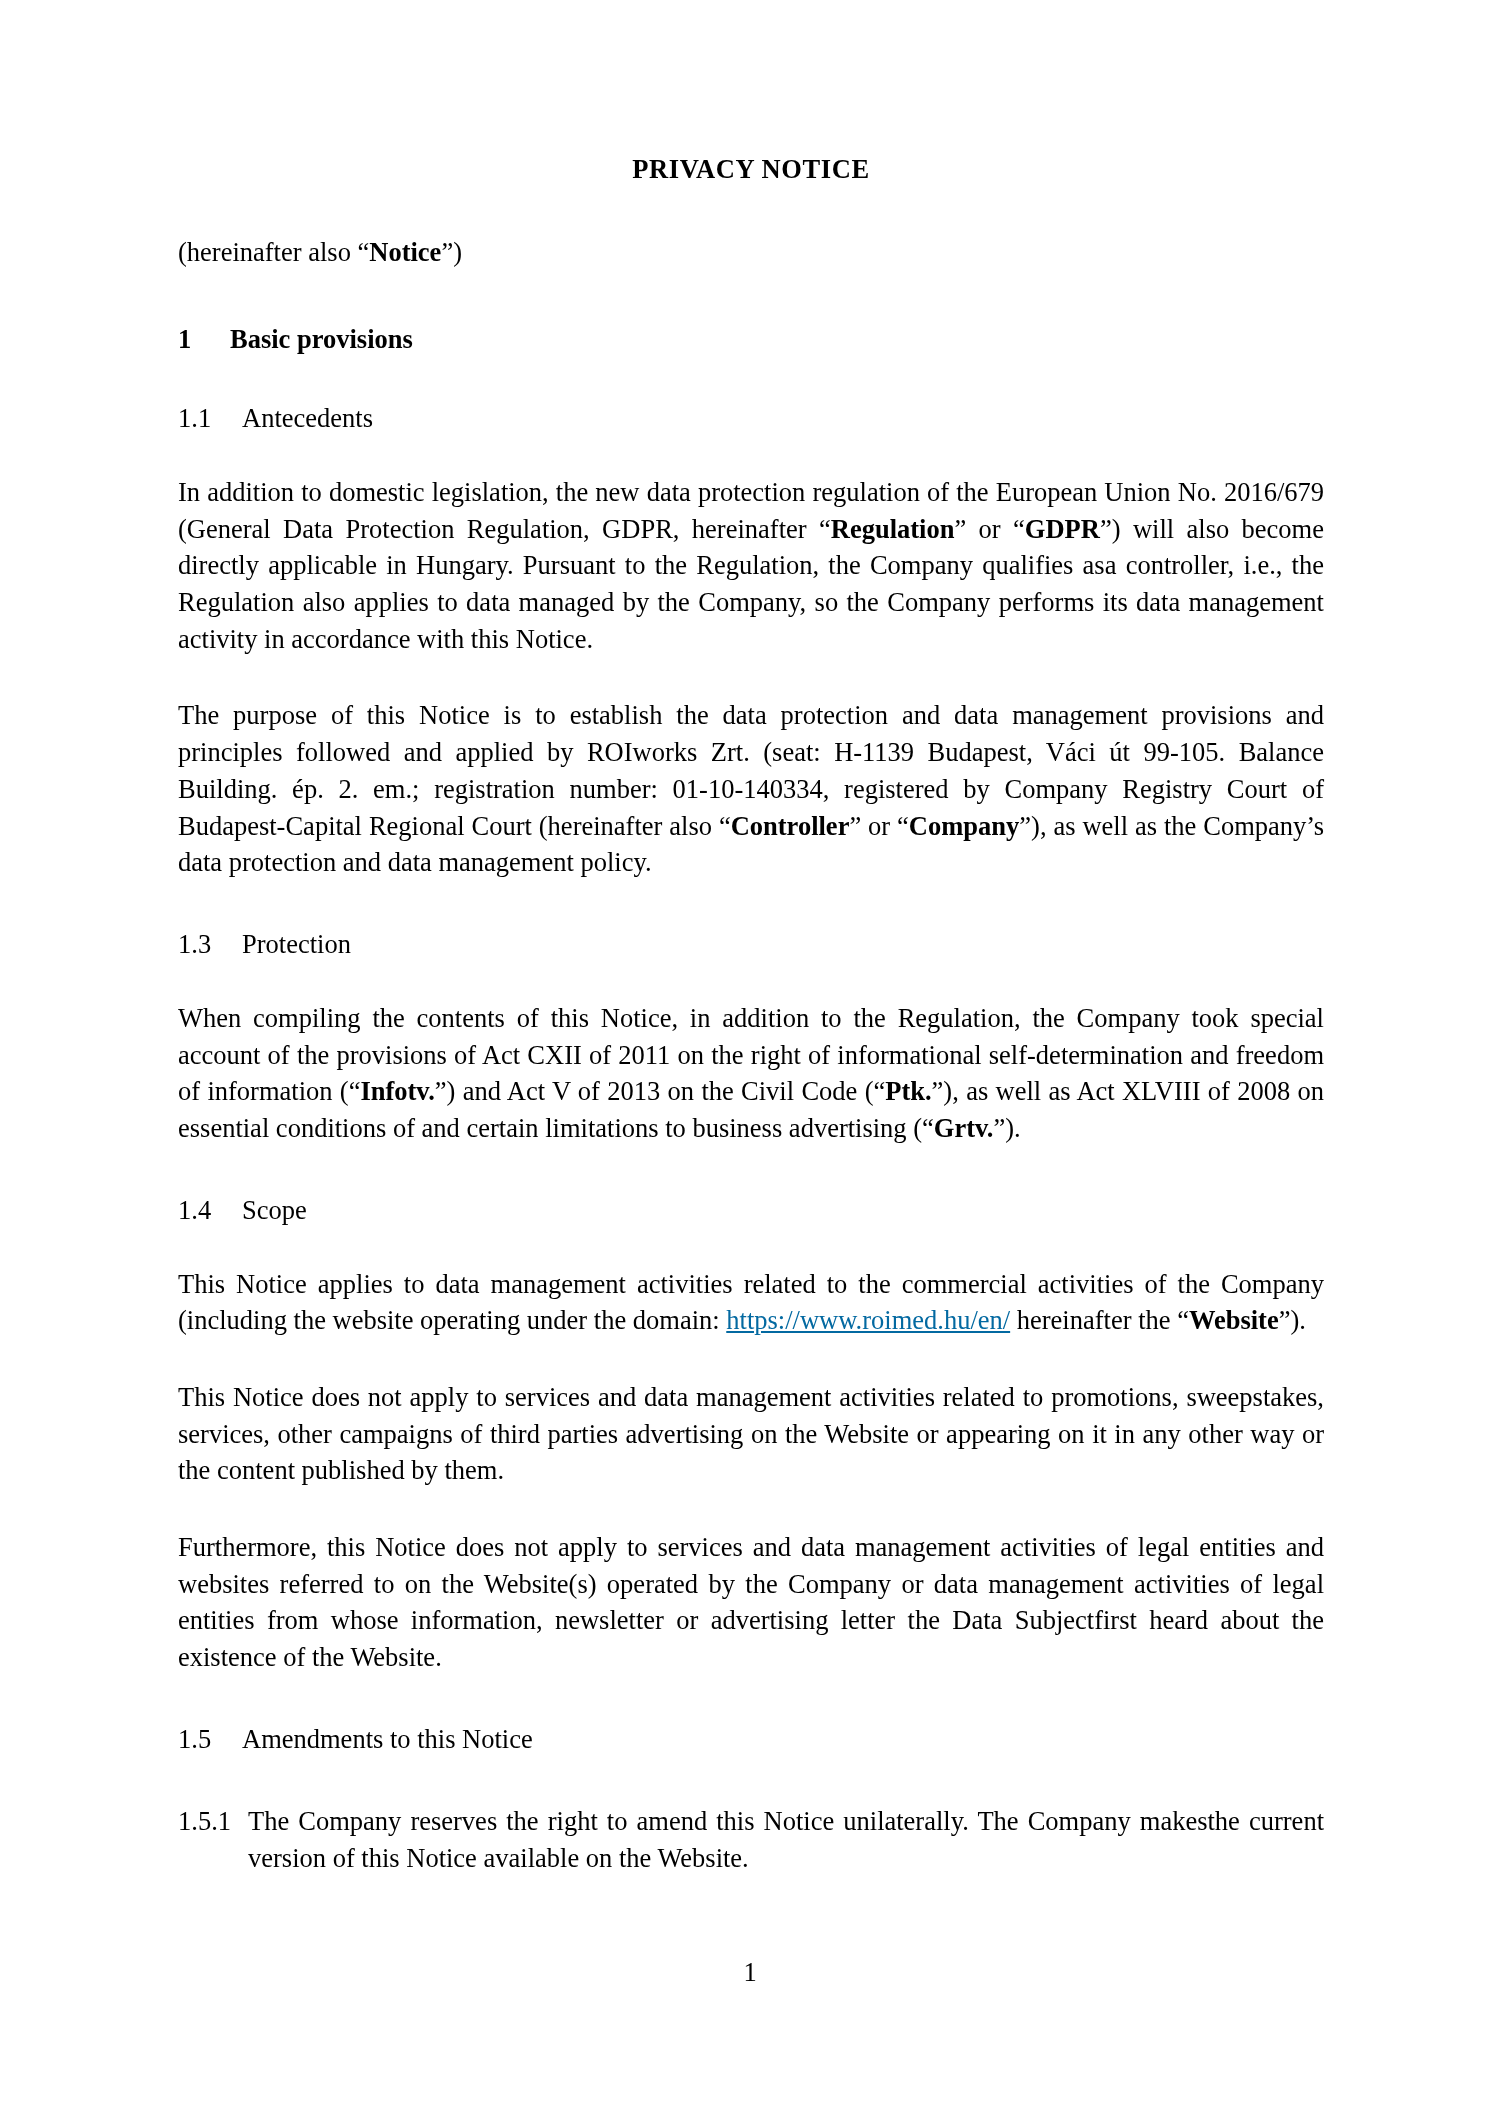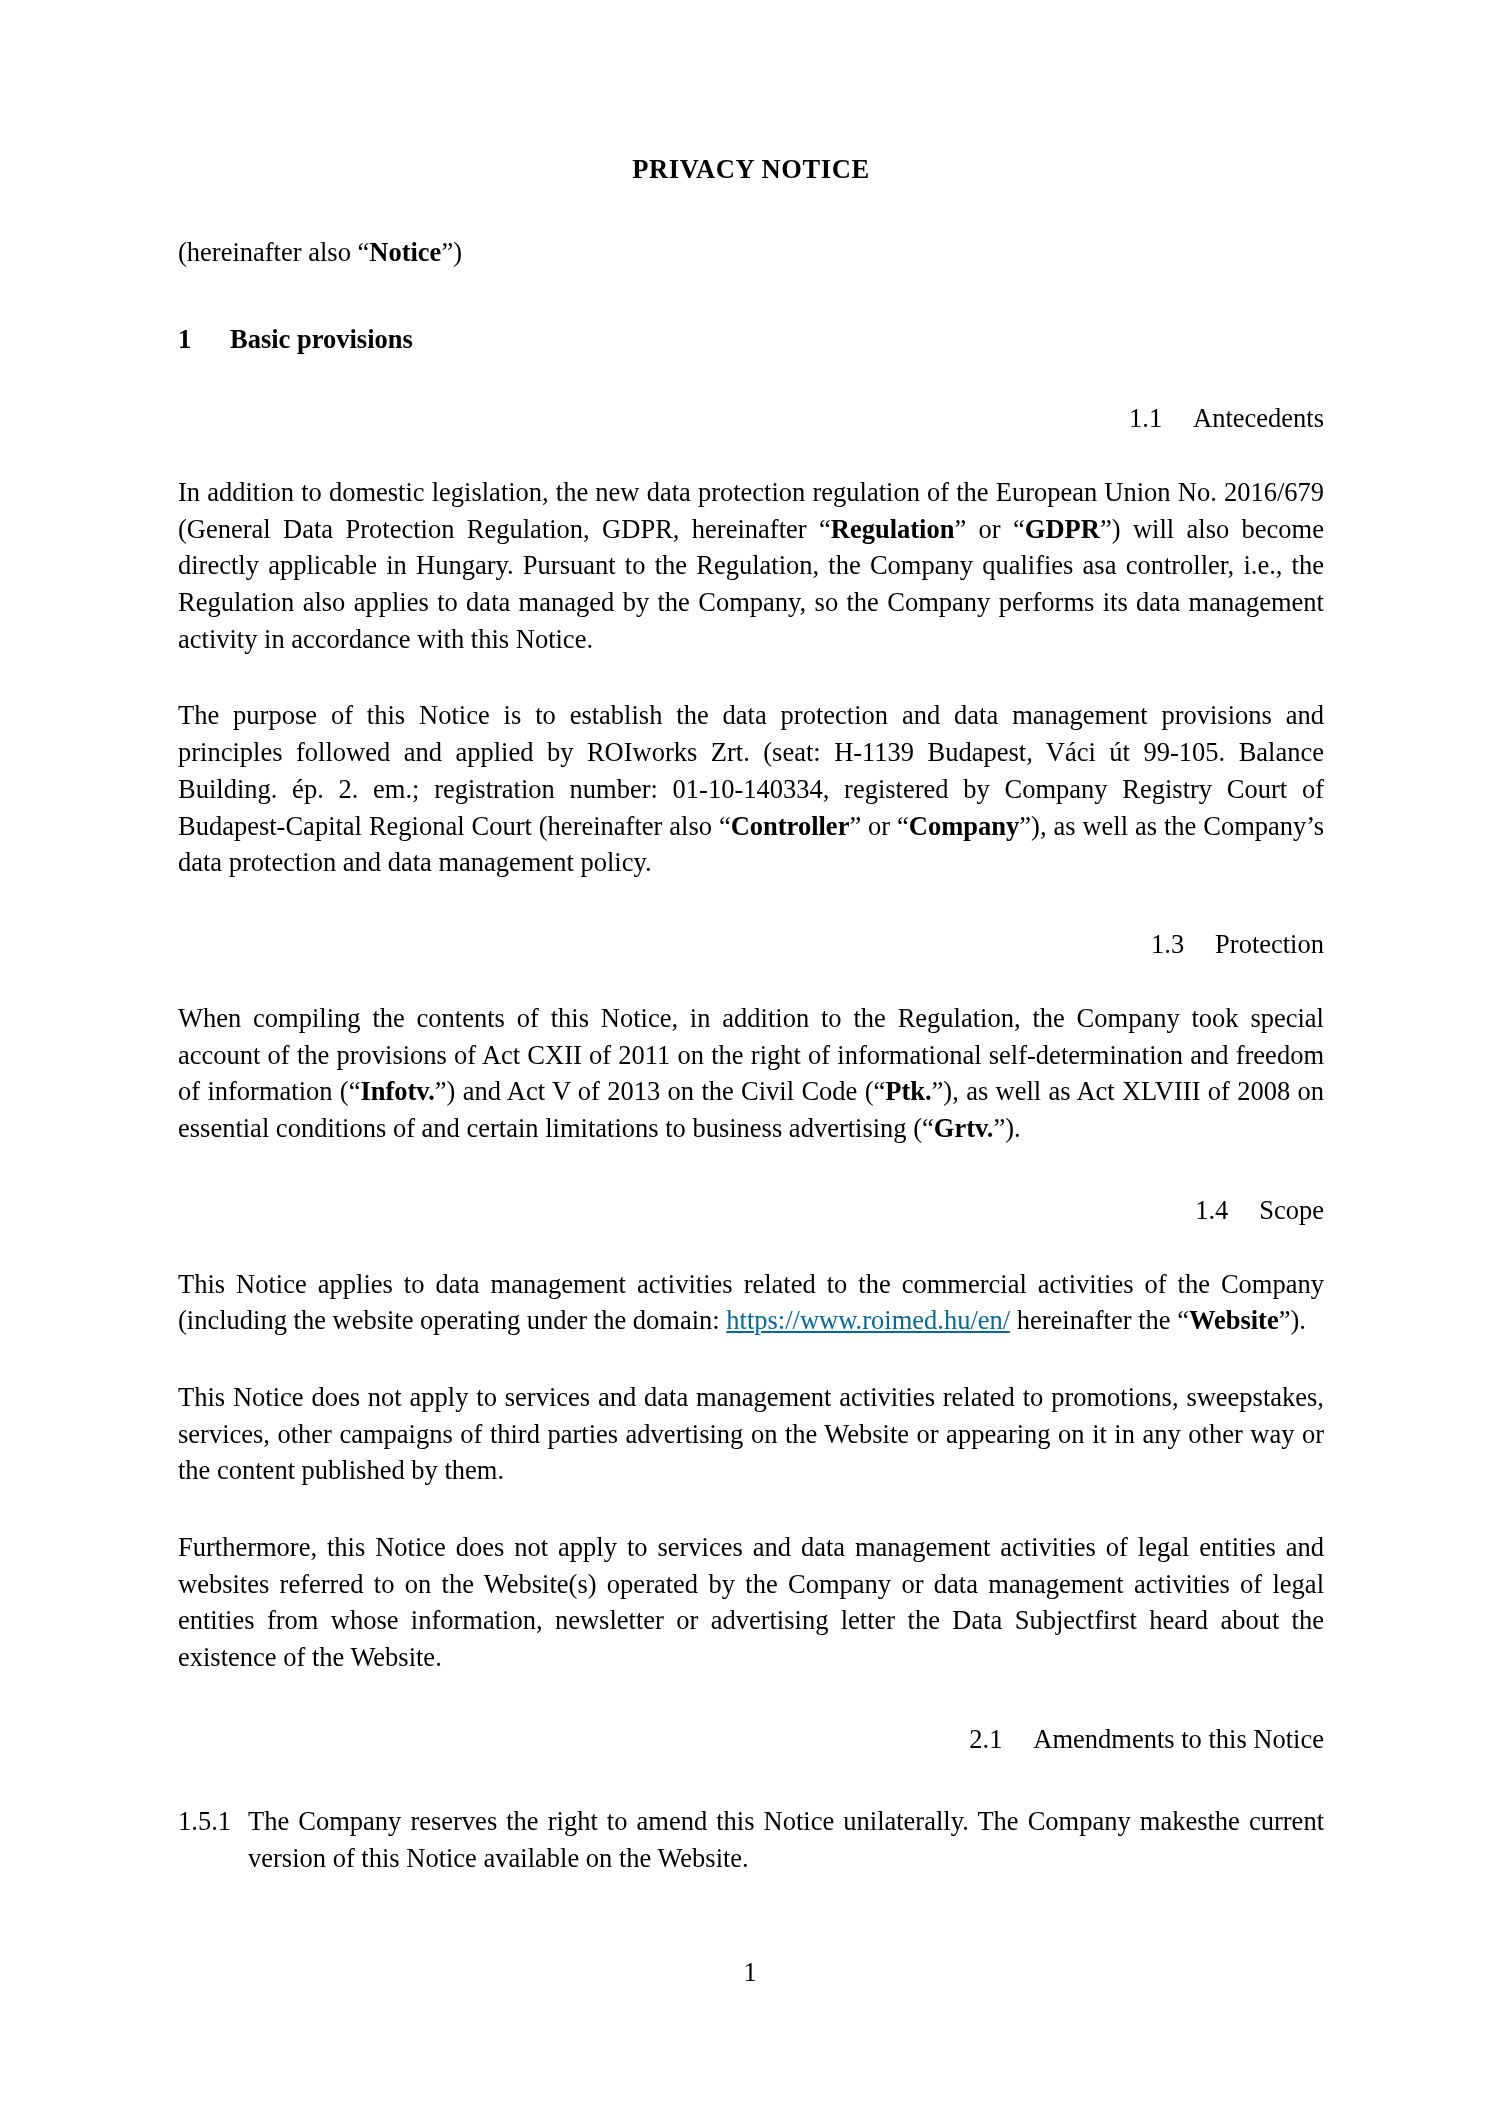--- a/index.html
+++ b/index.html
@@ -52,21 +52,20 @@
     display: inline-block;
     width: 52px;
     flex: 0 0 52px;
   }
   h3.h2-heading {
     font-size: 26.5px;
     font-weight: normal;
     margin: 0;
     padding-top: 48px;
     display: flex;
-    justify-content: flex-end;
   }
   h3.h2-heading .num {
     display: inline-block;
     width: 64px;
     flex: 0 0 64px;
   }
   p.body-par {
     font-size: 26.5px;
     line-height: 1.385;
     text-align: justify;
@@ -141,21 +140,21 @@
         <span>Scope</span>
       </h3>
 
     <p class="body-par"><span>This Notice applies to data management activities related to the commercial activities of the Company (including the website operating under the domain: </span><a class="doc-link" href="#">https://www.roimed.hu/en/</a><span> hereinafter the “</span><b>Website</b><span>”).</span></p>
 
     <p class="body-par">This Notice does not apply to services and data management activities related to promotions, sweepstakes, services, other campaigns of third parties advertising on the Website or appearing on it in any other way or the content published by them.</p>
 
     <p class="body-par">Furthermore, this Notice does not apply to services and data management activities of legal entities and websites referred to on the Website(s) operated by the Company or data management activities of legal entities from whose information, newsletter or advertising letter the Data Subjectfirst heard about the existence of the Website.</p>
 
     <h3 class="h2-heading">
-        <span class="num">2.1</span>
+        <span class="num">1.5</span>
         <span>Amendments to this Notice</span>
       </h3>
 
     <p class="clause"><span class="cnum">1.5.1</span><span>The Company reserves the right to amend this Notice unilaterally. The Company makesthe current version of this Notice available on the Website.</span></p>
 
   </div>
 
   <div class="page-number">1</div>
 
 </div>

